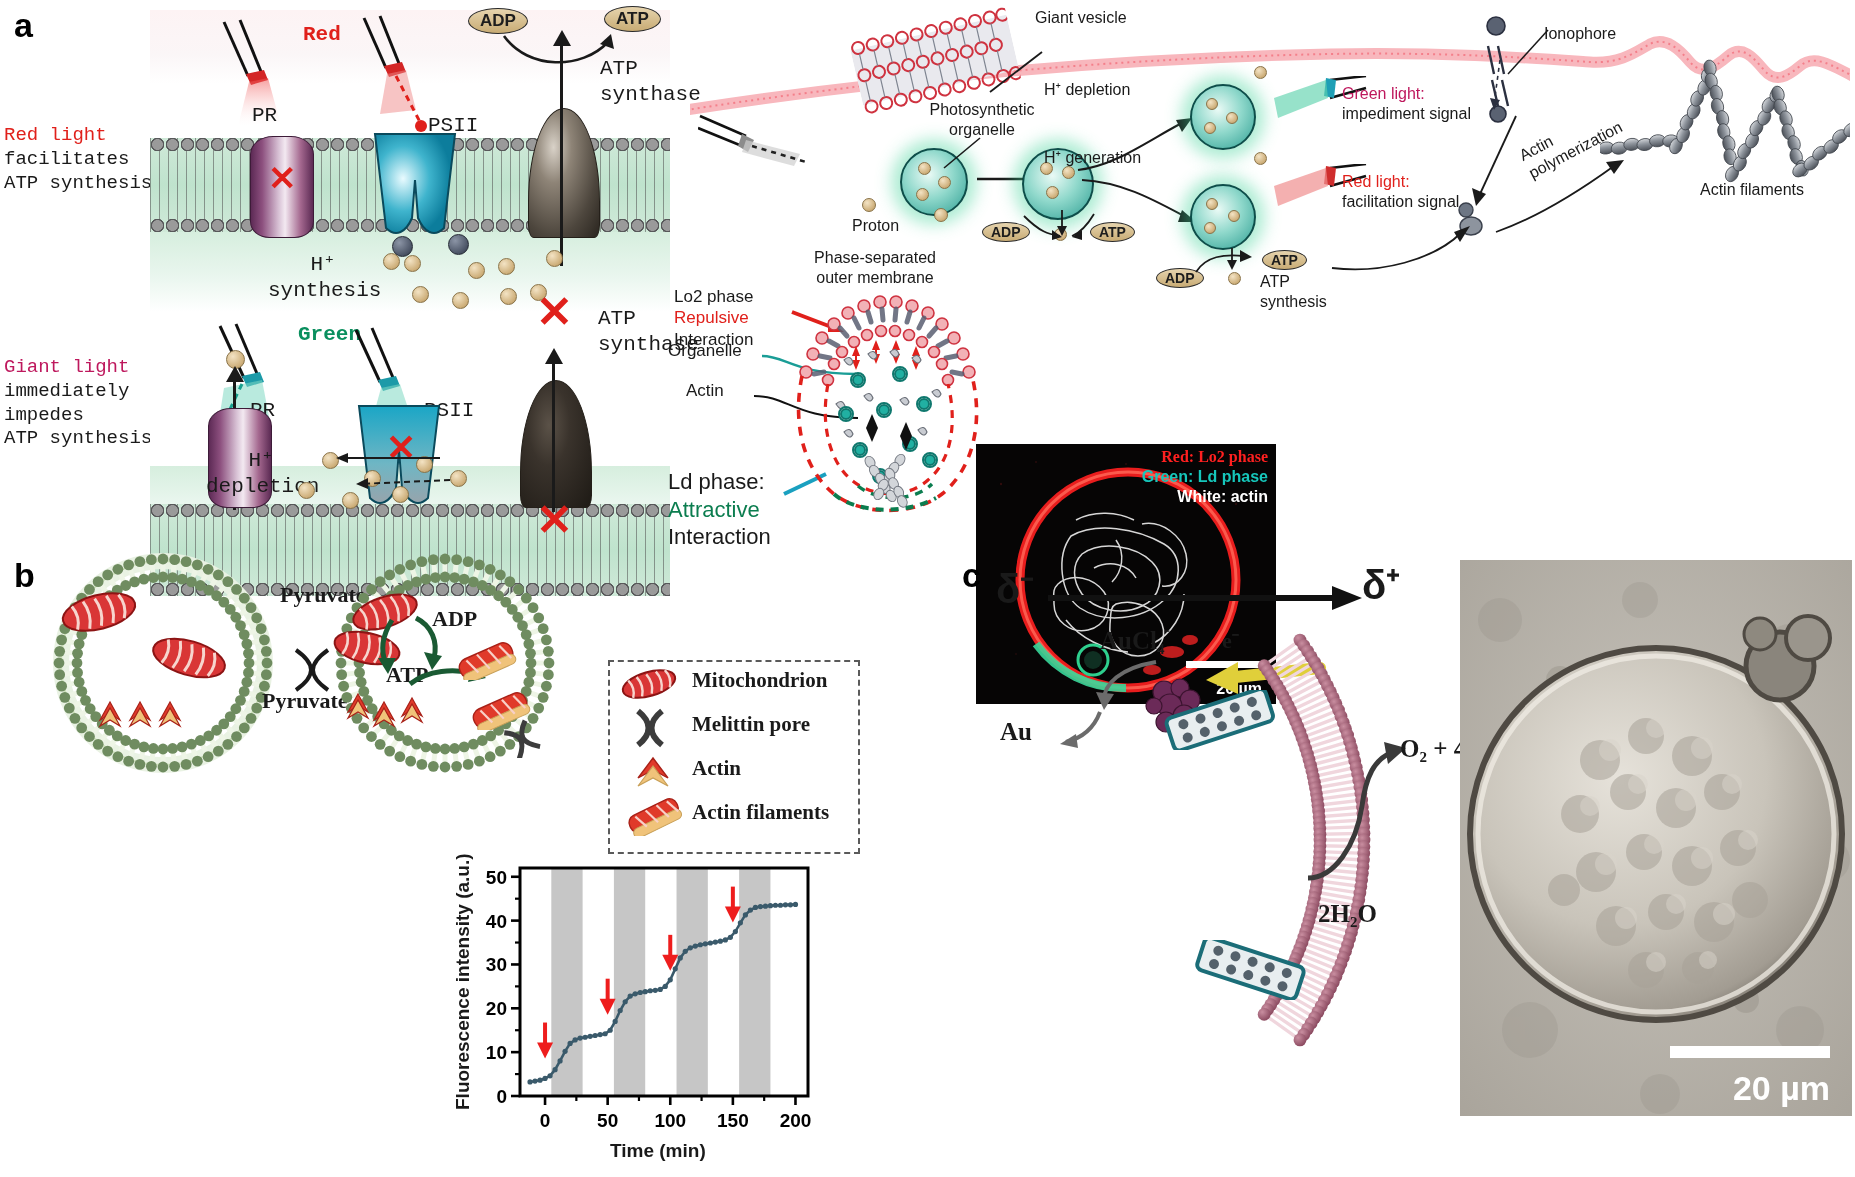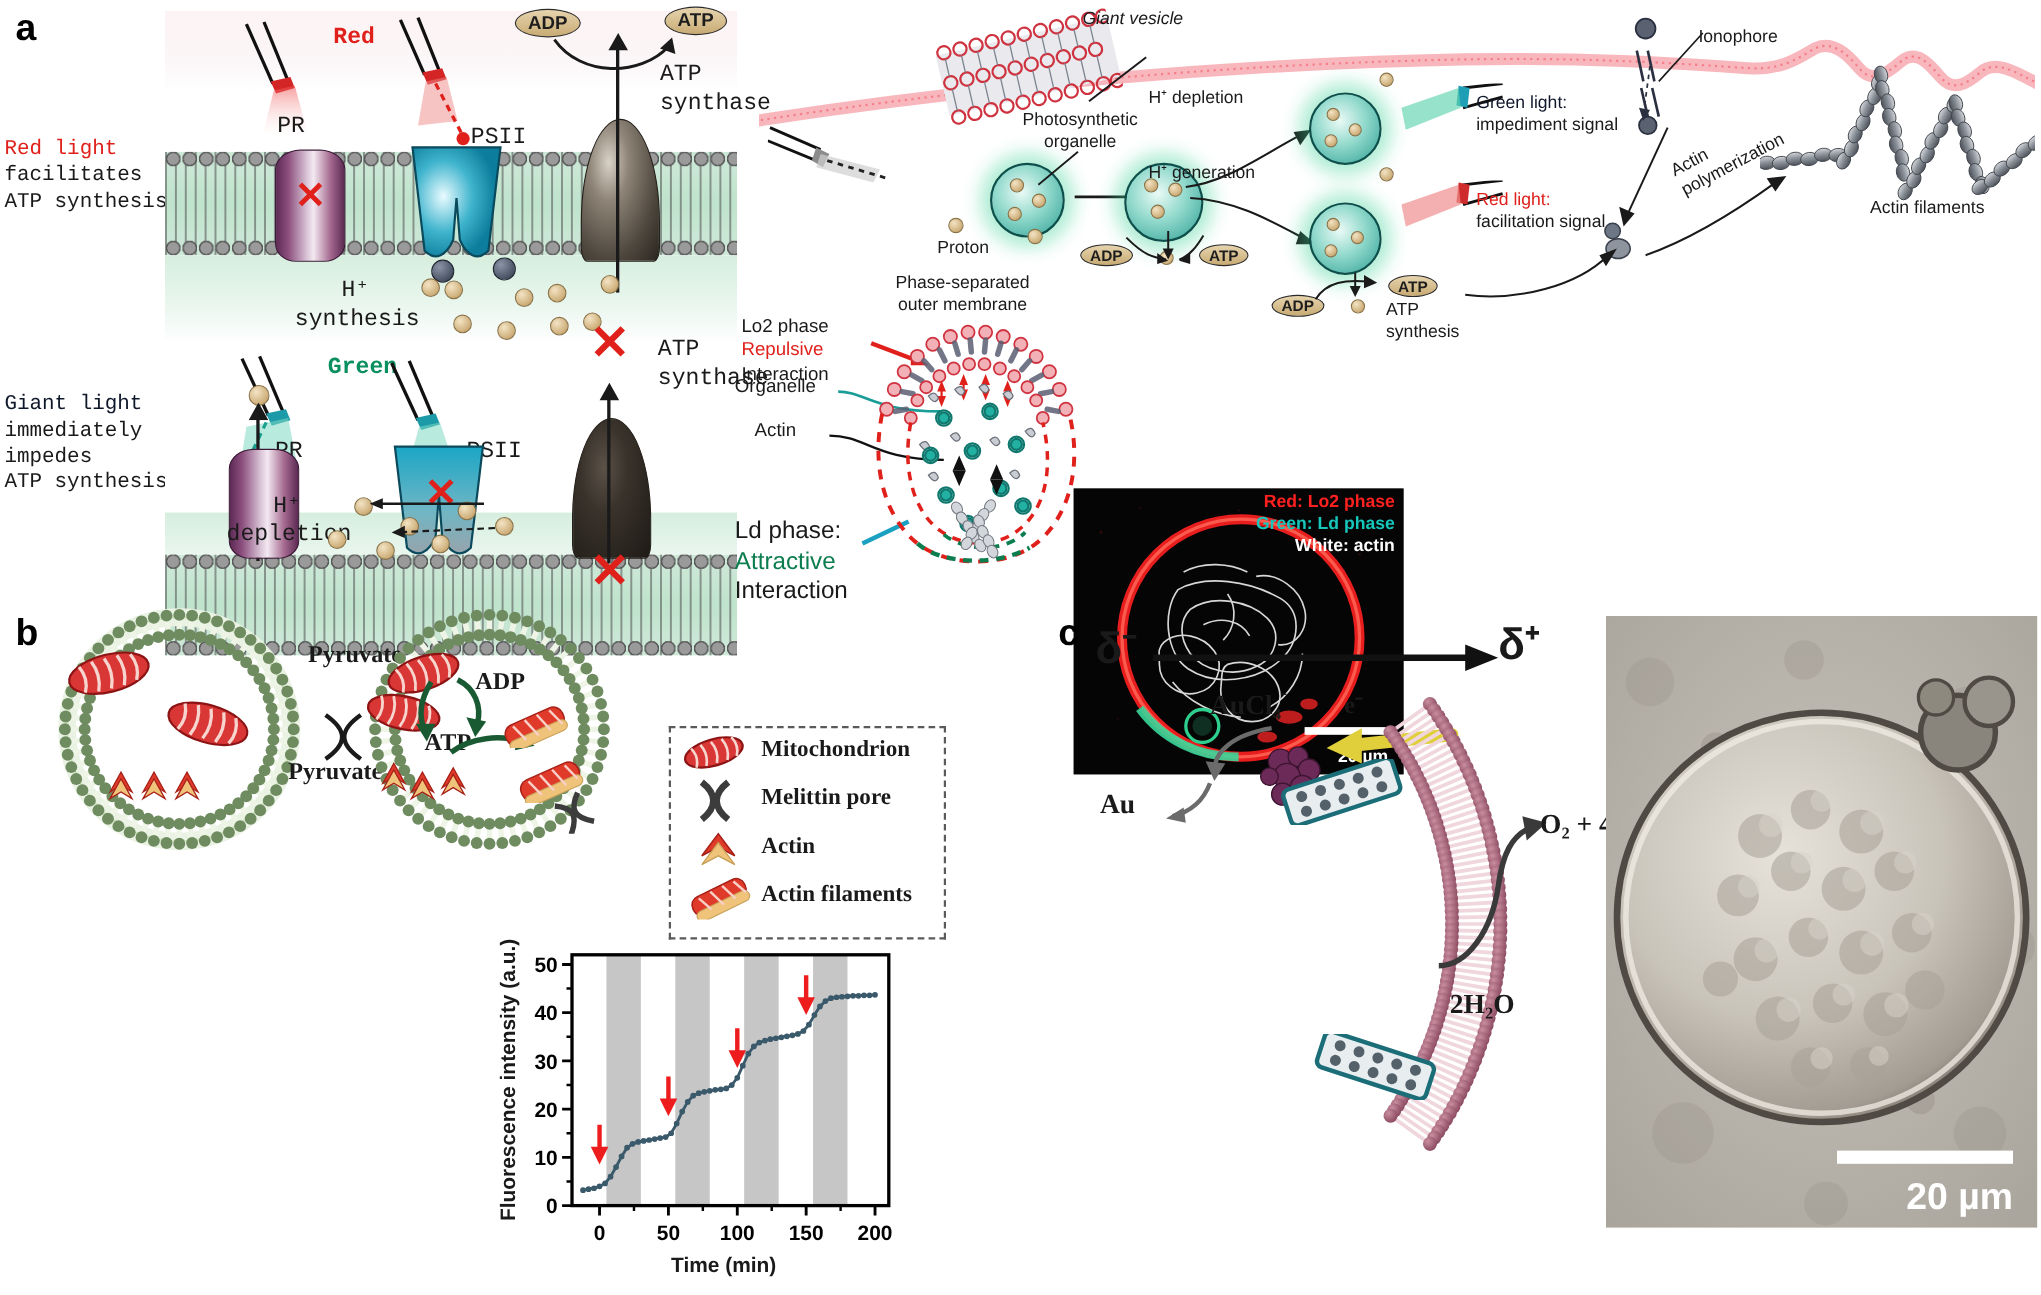--- a/index.html
+++ b/index.html
@@ -2,21 +2,21 @@
 <html><head>
 <meta charset="utf-8">
 <style>
   html,body{margin:0;padding:0;background:#fff;}
   body{width:1855px;height:1177px;position:relative;font-family:"Liberation Sans",sans-serif;color:#1a1a1a;overflow:hidden;}
   .abs{position:absolute;}
   .panel-letter{font-weight:bold;font-size:34px;font-family:"Liberation Sans",sans-serif;color:#000;}
   .lbl{font-size:19px;line-height:1.25;font-family:Liberation Mono, monospace;}
   .lbl-sm{font-size:16px;line-height:1.25;}
   .red{color:#e0201b;}
-  .green{color:#0f172a;}
+  .green{color:#be185d;}
   .dkgreen{color:#0b7d4f;}
   .bold{font-weight:bold;}
   .serif-b{font-family:"Liberation Serif",serif;font-weight:bold;}
   .center{text-align:center;}
   .membrane-bg{background:linear-gradient(180deg,#fdf3f4 0%,#fbf6f7 18%,#ffffff 30%);}
 
   
   .bilayer{position:relative;overflow:hidden;background:#ffffff;}
   .bl-inner{position:absolute;left:0;right:0;top:0;bottom:0;
     background:
@@ -315,21 +315,21 @@
       <path d="M8,19 L8,35 M23,19 L23,35 M38,19 L38,35 M53,19 L53,35 M68,19 L68,35 M83,19 L83,35 M98,19 L98,35 M113,19 L113,35 M128,19 L128,35 M143,19 L143,35"></path>
       <path d="M8,47 L8,67 M23,47 L23,67 M38,47 L38,67 M53,47 L53,67 M68,47 L68,67 M83,47 L83,67 M98,47 L98,67 M113,47 L113,67 M128,47 L128,67 M143,47 L143,67"></path>
     </g>
   </svg>
 </div>
 <div class="abs" style="left:988px;top:50px;">
   <svg width="60" height="44">
       <line x1="54" y1="2" x2="2" y2="42" stroke="#1a1a1a" stroke-width="1.8"></line>
     </svg>
 </div>
-<div class="abs lbl-sm" style="left:984px;top:8px;font-style:italic;">Giant vesicle</div>
+<div class="abs lbl-sm" style="left:1035px;top:8px;">Giant vesicle</div>
 
 <div class="abs" style="left:698px;top:112px;">
   <svg width="120" height="60" viewBox="0 0 120 60">
     <line x1="2" y1="4" x2="48" y2="24" stroke="#111" stroke-width="2.6"></line>
     <line x1="0" y1="16" x2="44" y2="34" stroke="#111" stroke-width="2.6"></line>
     <path d="M44,22 L56,28 L50,40 L40,34 Z" fill="#8c8c8c"></path>
     <path d="M48,28 L102,42 L96,54 L44,40 Z" fill="#cfcfcf" opacity=".7"></path>
     <path d="M54,34 L108,50" stroke="#222" stroke-width="2.6" stroke-dasharray="5 5"></path>
   </svg>
 </div>
@@ -781,21 +781,21 @@
       <path d="M140,96 C150,110 146,128 136,138"></path>
     </g>
     <circle cx="117" cy="216" r="15" fill="none" stroke="#2ecf8e" stroke-width="3"></circle>
     <circle cx="117" cy="216" r="9" fill="#0f2f22"></circle>
     <g fill="#d12020" opacity=".9">
       <ellipse cx="196" cy="208" rx="12" ry="6"></ellipse>
         <ellipse cx="214" cy="196" rx="8" ry="5"></ellipse>
       <ellipse cx="176" cy="226" rx="9" ry="5"></ellipse>
     </g>
   </svg>
-  <div class="micro-lbl" style="right:8px;top:4px;color:#ff2020;">Red: Lo2 phase</div>
+  <div class="micro-lbl" style="right:8px;top:4px;color:#ff2020;font-family:Liberation Serif, serif;">Red: Lo2 phase</div>
   <div class="micro-lbl" style="right:8px;top:24px;color:#16c7bb;">Green: Ld phase</div>
   <div class="micro-lbl" style="right:8px;top:44px;color:#ffffff;">White: actin</div>
   <div class="scalebar" style="right:14px;bottom:36px;width:76px;height:7px;"></div>
   <div class="micro-lbl" style="right:14px;bottom:6px;color:#fff;">20 µm</div>
 </div>
 
 <div class="abs micro" style="left:1490px;top:258px;width:360px;height:260px;">
   <svg width="360" height="260" viewBox="0 0 360 260" style="position:absolute;left:0;top:0;">
     <rect width="360" height="260" fill="#07230f"></rect>
     <g>

